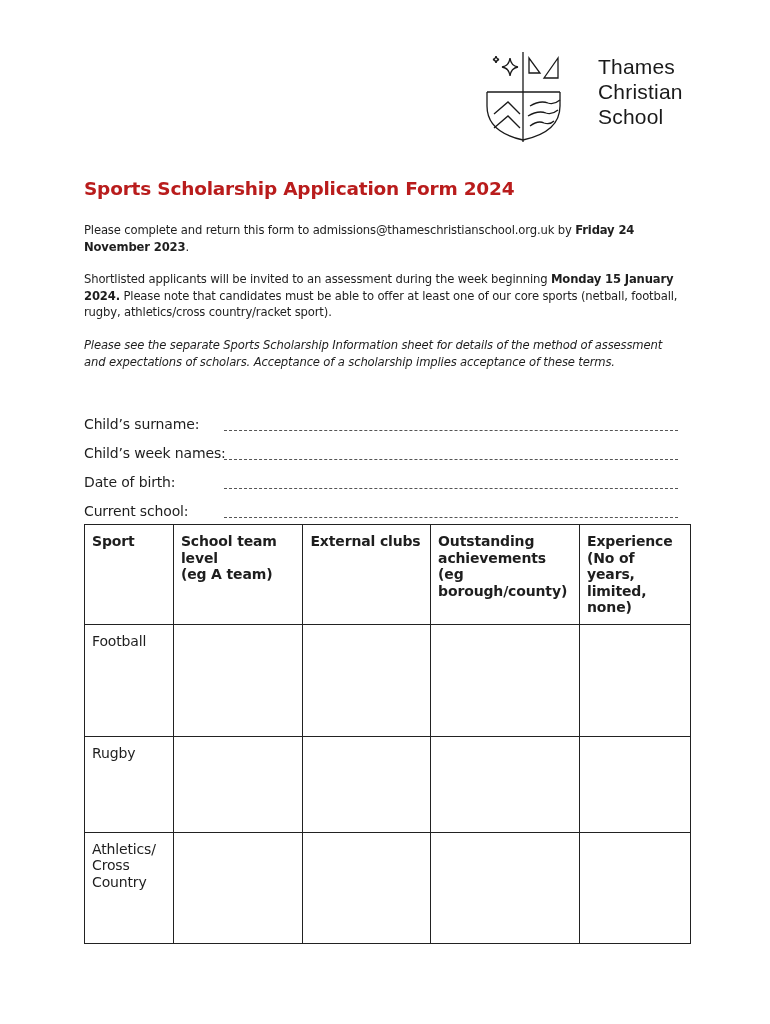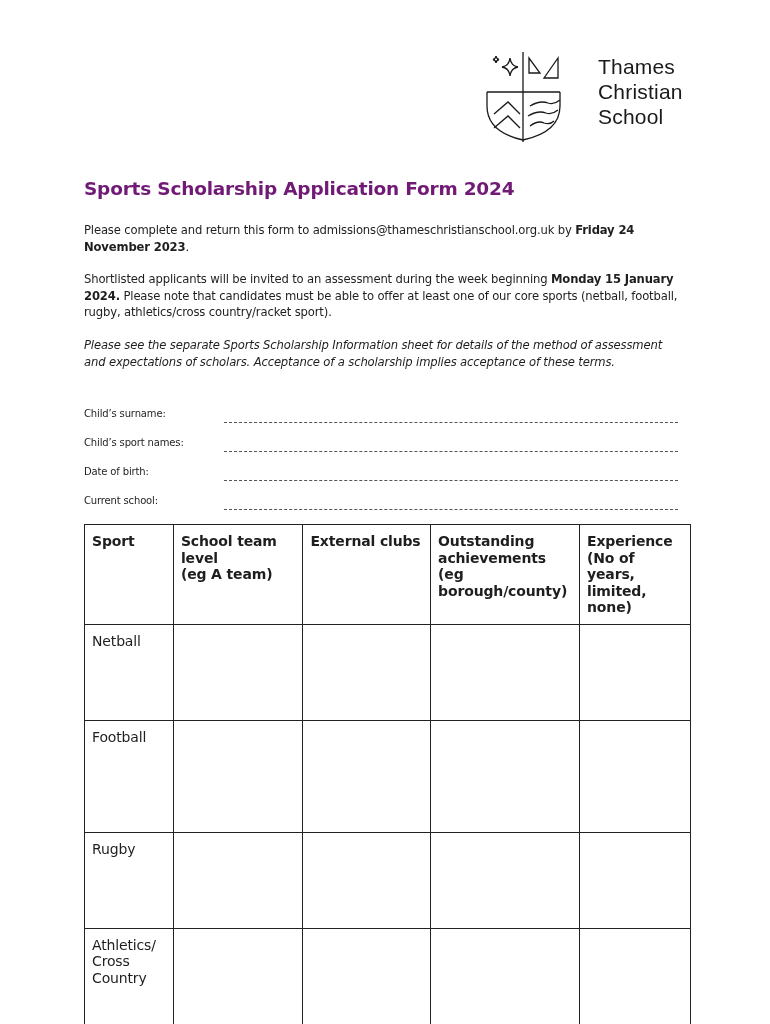--- a/index.html
+++ b/index.html
@@ -3,28 +3,28 @@
 <meta charset="utf-8">
 <style>
   html, body { margin: 0; padding: 0; background: #ffffff; }
   body { width: 770px; height: 1024px; position: relative; overflow: hidden;
          font-family: "DejaVu Sans", sans-serif; color: #1a1a1a; }
   .logo { position: absolute; left: 484px; top: 48px; width: 210px; height: 96px; }
   .logo svg { position: absolute; left: 0; top: 0; }
   .logo-text { position: absolute; left: 114px; top: 6px; font-family: "Liberation Sans", sans-serif;
                font-size: 21px; line-height: 25px; color: #1a1a1a; letter-spacing: 0.2px; }
   .title { position: absolute; left: 84px; top: 178px; font-size: 18.5px; font-weight: bold;
-           margin: 0; color: #701a75; letter-spacing: -0.2px; }
+           margin: 0; color: #b91c1c; letter-spacing: -0.2px; }
   .para { position: absolute; left: 84px; width: 600px; font-size: 11.6px; line-height: 16.5px;
           margin: 0; color: #1e1e1e; letter-spacing: -0.15px; }
   .para b { font-weight: bold; }
   .p1 { top: 222px; }
   .p2 { top: 271px; }
   .p3 { top: 337px; font-style: italic; }
-  .field { position: absolute; left: 84px; width: 606px; height: 18px; font-size: 10px; color: #1e1e1e; }
+  .field { position: absolute; left: 84px; width: 606px; height: 18px; font-size: 14px; color: #1e1e1e; margin-top: 8px; }
   .field .lbl { position: absolute; left: 0; top: 0; letter-spacing: -0.15px; }
   .field .line { position: absolute; left: 140px; right: 12px; top: 14px; border-bottom: 1px dashed #555; }
   .f1 { top: 408px; } .f2 { top: 437px; } .f3 { top: 466px; } .f4 { top: 495px; }
   table.sports { position: absolute; left: 84px; top: 524px; width: 607px; border-collapse: collapse;
                  font-size: 14px; color: #1e1e1e; }
   table.sports td, table.sports th { border: 1.5px solid #222; vertical-align: top; text-align: left;
                  padding: 8px 7px; letter-spacing: -0.15px; line-height: 16.5px; }
   table.sports th { font-weight: normal; height: 46px; }
   table.sports th .h { font-weight: bold; display: block; }
   table.sports th .sub { display: block; font-weight: bold; }
@@ -67,21 +67,21 @@
 
 <p class="para p2"><span>Shortlisted applicants will be invited to an assessment during the week beginning </span><b>Monday 15 January 2024.</b><span> Please note that candidates must be able to offer at least one of our core sports (netball, football, rugby, athletics/cross country/racket sport).</span></p>
 
 <p class="para p3">Please see the separate Sports Scholarship Information sheet for details of the method of assessment and expectations of scholars. Acceptance of a scholarship implies acceptance of these terms.</p>
 
 <div class="field f1">
   <span class="lbl">Child’s surname:</span>
   <span class="line"></span>
 </div>
 <div class="field f2">
-  <span class="lbl">Child’s sport names:</span>
+  <span class="lbl">Child’s week names:</span>
   <span class="line"></span>
 </div>
 <div class="field f3">
   <span class="lbl">Date of birth:</span>
   <span class="line"></span>
 </div>
 <div class="field f4">
   <span class="lbl">Current school:</span>
   <span class="line"></span>
 </div>
@@ -108,27 +108,20 @@
         </th>
     <th>
           <span class="h">Outstanding achievements</span>
           <span class="sub">(eg borough/county)</span>
         </th>
     <th>
           <span class="h">Experience</span>
           <span class="sub">(No of years, limited, none)</span>
         </th>
   </tr>
-  <tr style="height:96px">
-    <td>Netball</td>
-    <td></td>
-    <td></td>
-    <td></td>
-    <td></td>
-  </tr>
   <tr style="height:112px">
     <td>Football</td>
     <td></td>
     <td></td>
     <td></td>
     <td></td>
   </tr>
   <tr style="height:96px">
     <td>Rugby</td>
     <td></td>

